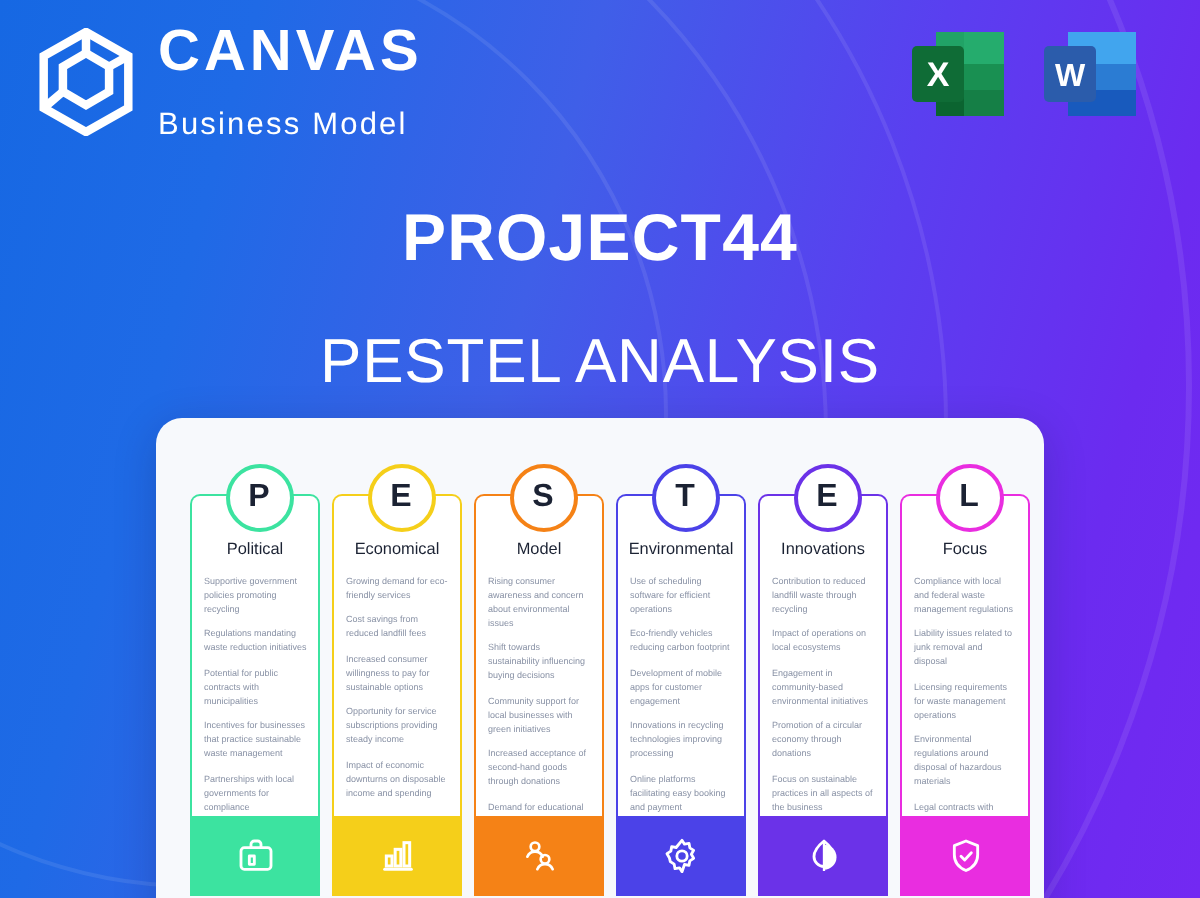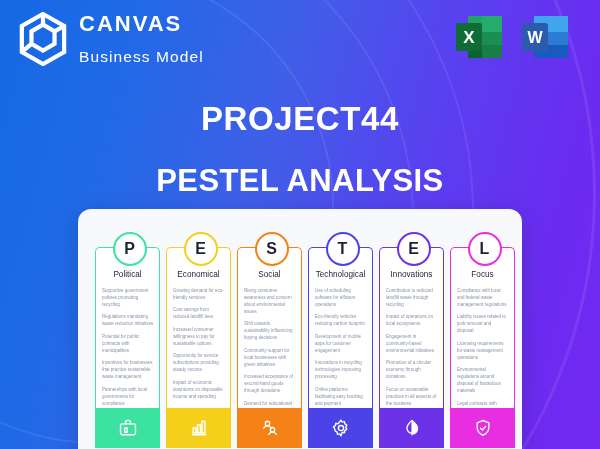--- a/index.html
+++ b/index.html
@@ -18,31 +18,31 @@
   .arc.a2{width:620px;height:620px;left:-210px;top:-95px;}
   .arc.a3{width:980px;height:980px;left:-390px;top:-300px;border-width:3px;}
   .arc.a4{width:470px;height:470px;left:-140px;top:-30px;}
   .arc.a5{width:1180px;height:1180px;left:-470px;top:-420px;}
 
   
   .hdr{position:absolute;left:0;top:0;width:600px;height:78px;}
   .brand{position:absolute;left:18px;top:12px;display:flex;align-items:center;gap:11px;}
   .brand .mark{width:50px;height:54px;flex:0 0 auto;}
   .brand .wordmark{display:flex;flex-direction:column;line-height:1;}
-  .brand .w1{color:#fff;font-size:22px;font-weight:bold;letter-spacing:2.0px;}
+  .brand .w1{color:#fff;font-size:29px;font-weight:bold;letter-spacing:2.0px;}
   .brand .w2{color:#fff;font-size:15.5px;font-weight:normal;letter-spacing:1.1px;margin-top:14px;}
 
   .offic{position:absolute;right:28px;top:10px;display:flex;gap:12px;}
   .oi{width:54px;height:54px;position:relative;}
 
   
   .t1{position:absolute;left:0;top:100px;width:600px;text-align:center;color:#fff;
       font-size:33px;font-weight:bold;letter-spacing:.6px;}
   .t2{position:absolute;left:0;top:163px;width:600px;text-align:center;color:#fff;
-      font-size:31px;font-weight:bold;letter-spacing:.4px;}
+      font-size:31px;font-weight:normal;letter-spacing:.4px;}
 
   
   .card{position:absolute;left:78px;top:209px;width:444px;height:248px;
         background:#f7f9fc;border-radius:13px 13px 0 0;
         box-shadow:0 5px 22px rgba(10,20,60,.20);}
   .cols{position:absolute;left:17px;top:23px;display:flex;gap:6px;}
   .col{width:65px;position:relative;display:flex;flex-direction:column;align-items:stretch;}
 
   .badge{width:30px;height:30px;border-radius:50%;background:#fff;border:2.5px solid var(--c);
          position:absolute;left:50%;margin-left:-15px;top:0;z-index:3;
@@ -152,21 +152,21 @@
                 <rect x="10.3" y="8" width="3.4" height="10"></rect>
                 <rect x="15.6" y="4" width="3.4" height="14"></rect>
               </svg>
             </div>
           </div>
         </div>
         <div class="col" style="--c: #F58216;">
           <div class="badge">S</div>
           <div class="body">
             <div class="notch"></div>
-            <div class="cname">Social</div>
+            <div class="cname">Model</div>
             <div class="items">
               <div class="it">Rising consumer awareness and concern about environmental issues</div>
               <div class="it">Shift towards sustainability influencing buying decisions</div>
               <div class="it">Community support for local businesses with green initiatives</div>
               <div class="it">Increased acceptance of second-hand goods through donations</div>
               <div class="it">Demand for educational resources on waste management practices</div>
             </div>
             <div class="iconbar">
               <svg viewBox="0 0 24 24" fill="none" stroke="#fff" stroke-width="1.6" stroke-linecap="round">
                 <circle cx="9" cy="6.5" r="2.6"></circle>
@@ -174,21 +174,21 @@
                 <circle cx="15" cy="14" r="2.6"></circle>
                 <path d="M10.4 19.9a5 5 0 0 1 9.2 0"></path>
               </svg>
             </div>
           </div>
         </div>
         <div class="col" style="--c: #4B42E8;">
           <div class="badge">T</div>
           <div class="body">
             <div class="notch"></div>
-            <div class="cname">Technological</div>
+            <div class="cname">Environmental</div>
             <div class="items">
               <div class="it">Use of scheduling software for efficient operations</div>
               <div class="it">Eco-friendly vehicles reducing carbon footprint</div>
               <div class="it">Development of mobile apps for customer engagement</div>
               <div class="it">Innovations in recycling technologies improving processing</div>
               <div class="it">Online platforms facilitating easy booking and payment</div>
             </div>
             <div class="iconbar">
               <svg viewBox="0 0 24 24" fill="none" stroke="#fff" stroke-width="1.7" stroke-linecap="round" stroke-linejoin="round">
                 <circle cx="12" cy="12" r="3.1"></circle>

